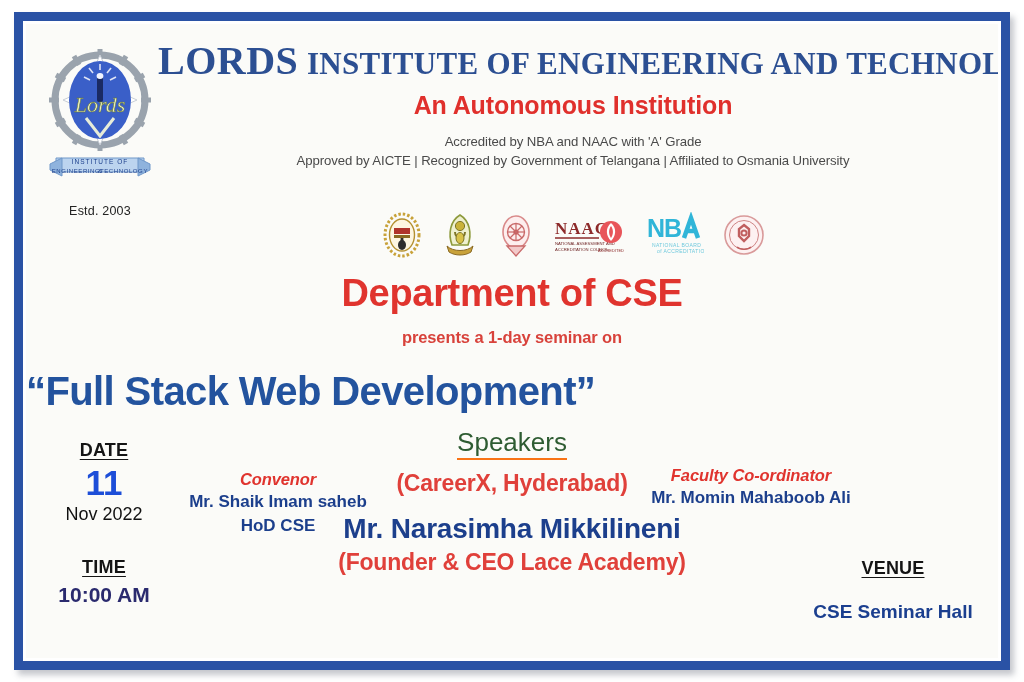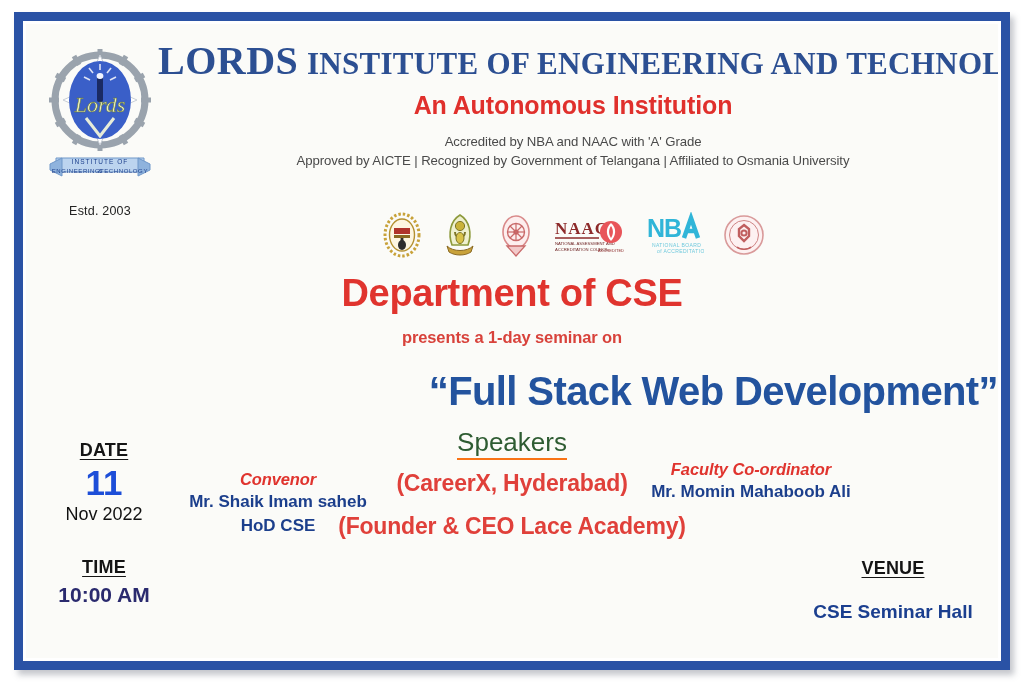--- a/index.html
+++ b/index.html
@@ -138,21 +138,21 @@
   }
   .presents {
     text-align: center;
     color: #d8423b;
     font-size: 16.5px;
     font-weight: bold;
     margin-top: 13px;
     letter-spacing: -.1px;
   }
   .seminar-title {
-    text-align: right;
+    text-align: left;
     color: #23539e;
     font-size: 40px;
     font-weight: bold;
     margin-top: 22px;
     letter-spacing: -.6px;
   }
 
   
   .lower {
     position: relative;
@@ -227,21 +227,21 @@
     color: #1c3f8c;
     font-size: 17px;
     font-weight: bold;
     line-height: 1.28;
     margin-top: 2px;
   }
 
   .faculty {
     position: absolute;
     right: 122px;
-    top: 32px;
+    top: 38px;
     width: 250px;
     text-align: center;
   }
 
   .speakers {
     position: absolute;
     left: 50%;
     transform: translateX(-50%);
     top: 0;
     width: 470px;
@@ -450,20 +450,21 @@
           <div class="role-label">Faculty Co-ordinator</div>
           <div class="role-name">Mr. Momin Mahaboob Ali</div>
         </div>
 
         <div class="speakers">
           <div class="speakers-head">Speakers</div>
           <div>
             <div class="spk-aff">(CareerX, Hyderabad)</div>
           </div>
           <div class="spk-2">
+            <div class="spk-name">Mr. Narasimha Mikkilineni</div>
             <div class="spk-aff">(Founder &amp; CEO Lace Academy)</div>
           </div>
         </div>
 
         <div class="col-right">
           <div class="kicker">VENUE</div>
           <div class="venue-val">CSE Seminar Hall</div>
         </div>
 
       </div>

